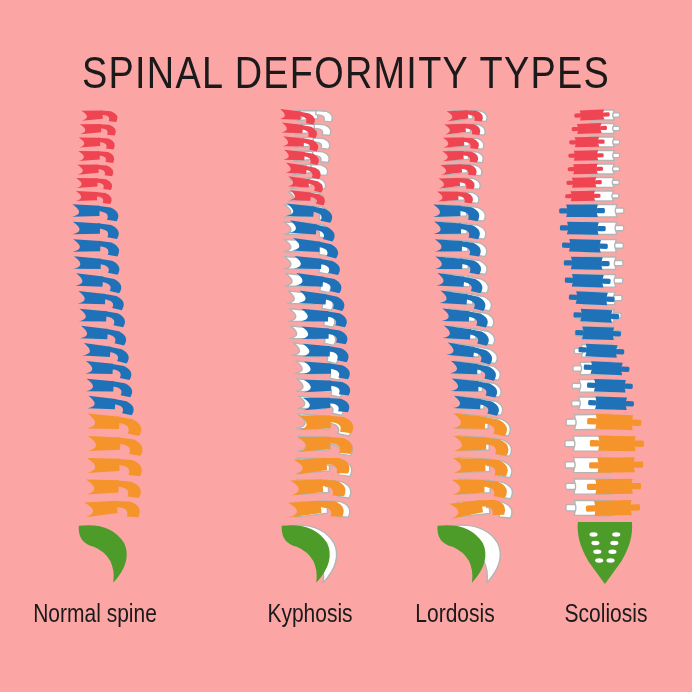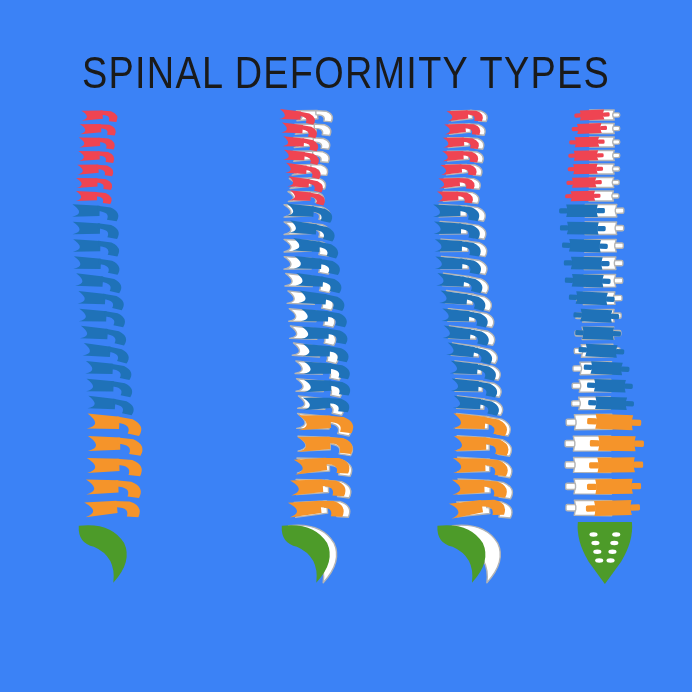--- a/index.html
+++ b/index.html
@@ -12,21 +12,21 @@
     width: 692px;
     height: 692px;
     font-family: "Liberation Sans", sans-serif;
     overflow: hidden;
     position: relative;
   }
   #poster {
     position: relative;
     width: 692px;
     height: 692px;
-    background: #3b82f6;
+    background: #fca5a5;
   }
   #poster-title {
     position: absolute;
     top: 22px;
     left: 0;
     width: 692px;
     text-align: center;
     font-family: "Liberation Sans", sans-serif;
     font-size: 44px;
     font-weight: 400;
@@ -842,14 +842,20 @@
               <ellipse cx="67.31955603661255" cy="455.76" rx="4.05" ry="2.2319999999999998" fill="#ffffff"></ellipse>
               <ellipse cx="82.43955603661256" cy="455.76" rx="4.05" ry="2.2319999999999998" fill="#ffffff"></ellipse>
               <ellipse cx="69.20955603661255" cy="464.44" rx="4.05" ry="2.2319999999999998" fill="#ffffff"></ellipse>
               <ellipse cx="80.54955603661256" cy="464.44" rx="4.05" ry="2.2319999999999998" fill="#ffffff"></ellipse>
             </g>
           </g>
         </svg>
       </div>
     </div>
 
+  <div id="caption-row">
+      <div class="spine-caption" style="left: 20px; width: 150px;">Normal  spine</div>
+      <div class="spine-caption" style="left: 240px; width: 140px;">Kyphosis</div>
+      <div class="spine-caption" style="left: 390px; width: 130px;">Lordosis</div>
+      <div class="spine-caption" style="left: 538px; width: 136px;">Scoliosis</div>
+    </div>
 
 </div>
 
 </body></html>

